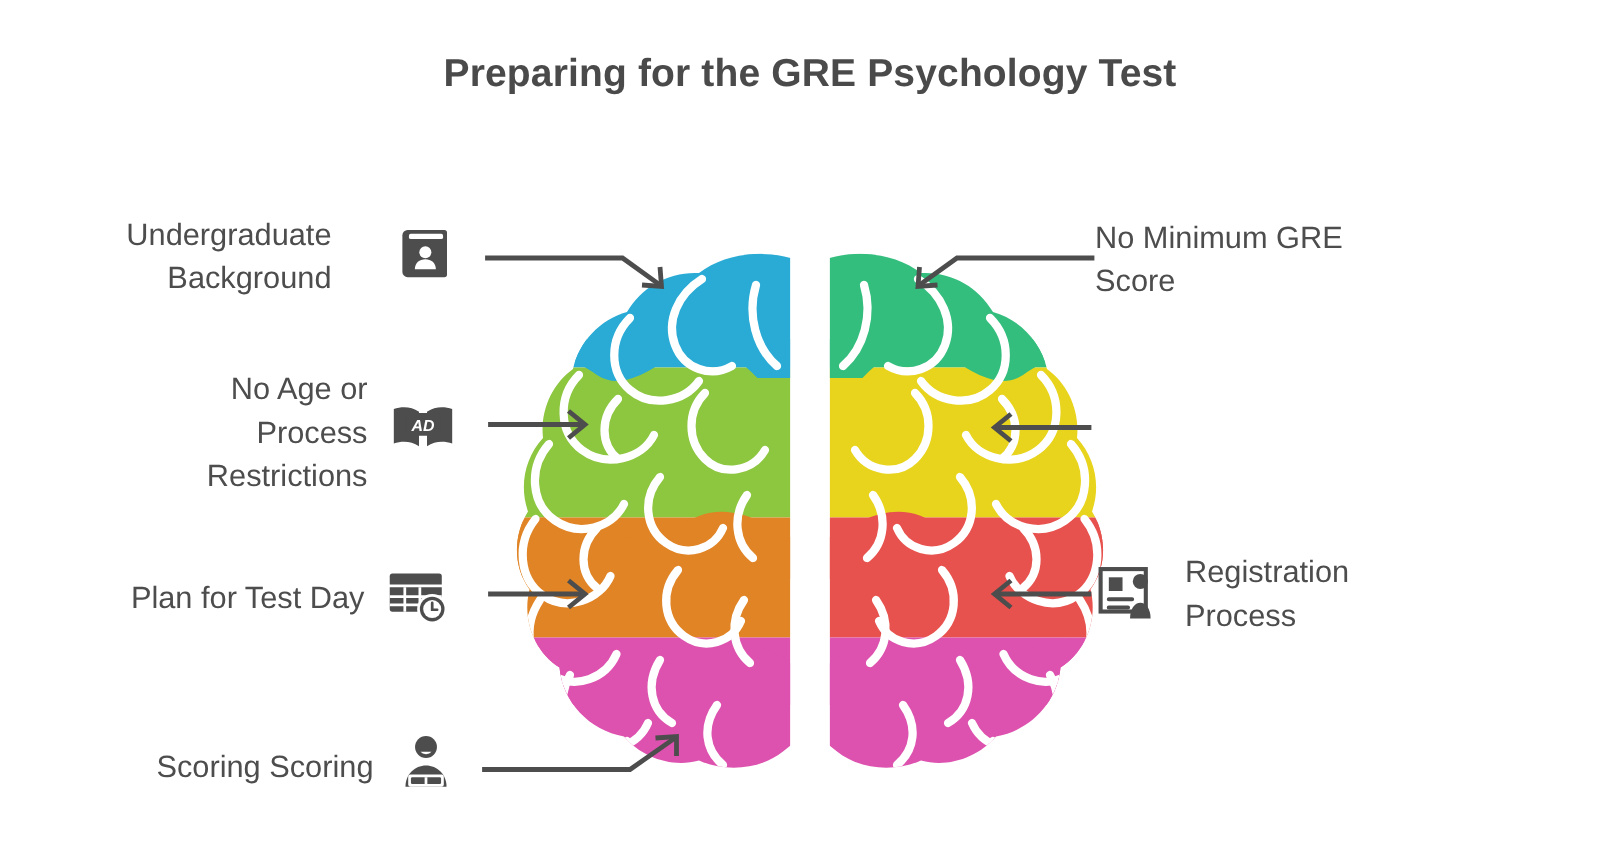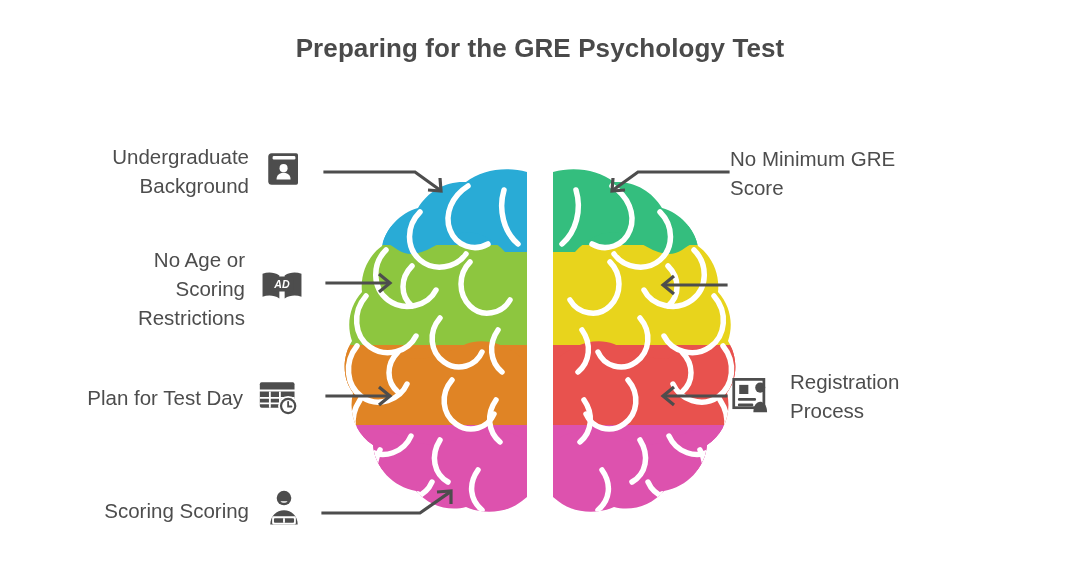--- a/index.html
+++ b/index.html
@@ -28,21 +28,21 @@
     white-space:pre-line;
   }
   .row.left  .label { text-align:right; }
   .row.right .label { text-align:left; }
 
   .icon { flex:0 0 auto; display:block; }
   .row.left  .icon { margin-left:14px;font-style:italic; }
   .row.right .icon { margin-right:16px; }
 
   
-  #row-undergrad   { left:40px;  top:142px; width:265px; }
+  #row-undergrad   { left:40px;  top:142px; width:265px;gap:28px; }
   #row-noage       { left:40px;  top:245px; width:265px; }
   #row-plan        { left:36px;  top:375px; width:265px; }
   #row-scoring     { left:40px;  top:488px; width:265px; }
   
   #row-nomin       { left:730px; top:144px; width:300px; }
   #row-prep        { left:730px; top:268px; width:300px; }
   #row-registration{ left:730px; top:367px; width:300px; }
 
   .arrow-layer, .brain-layer {
     position:absolute; left:0; top:0; width:1080px; height:565px;
@@ -207,21 +207,21 @@
         <path d="M10,6 h28 a2,2 0 0 1 2,2 v32 a2,2 0 0 1 -2,2 h-28 a4,4 0 0 1 -4,-4 v-28 a4,4 0 0 1 4,-4 z"></path>
         <rect x="11" y="9" width="26" height="4" rx="1.4" fill="#ffffff"></rect>
         <circle cx="23.5" cy="23" r="4.6" fill="#ffffff"></circle>
         <path d="M15.5,36 c0,-5 3.6,-7.6 8,-7.6 c4.4,0 8,2.6 8,7.6 z" fill="#ffffff"></path>
       </svg>
     </span>
   </div>
 
   <div class="row left" id="row-noage">
     <span class="label">No Age or
-Scoring
+Process
 Restrictions</span>
     <span class="icon">
       <svg width="46" height="42" viewBox="0 0 52 46" fill="#4d4d4d">
         <path d="M4,8 c6,-2 13,-2 19,2 v26 c-6,-4 -13,-4 -19,-2 z"></path>
         <path d="M48,8 c-6,-2 -13,-2 -19,2 v26 c6,-4 13,-4 19,-2 z"></path>
         <rect x="13" y="11" width="26" height="17" rx="2.5"></rect>
         <text x="26" y="24.5" font-family="Liberation Sans, sans-serif" font-size="12" font-weight="bold" fill="#ffffff" text-anchor="middle">AD</text>
       </svg>
     </span>
   </div>

